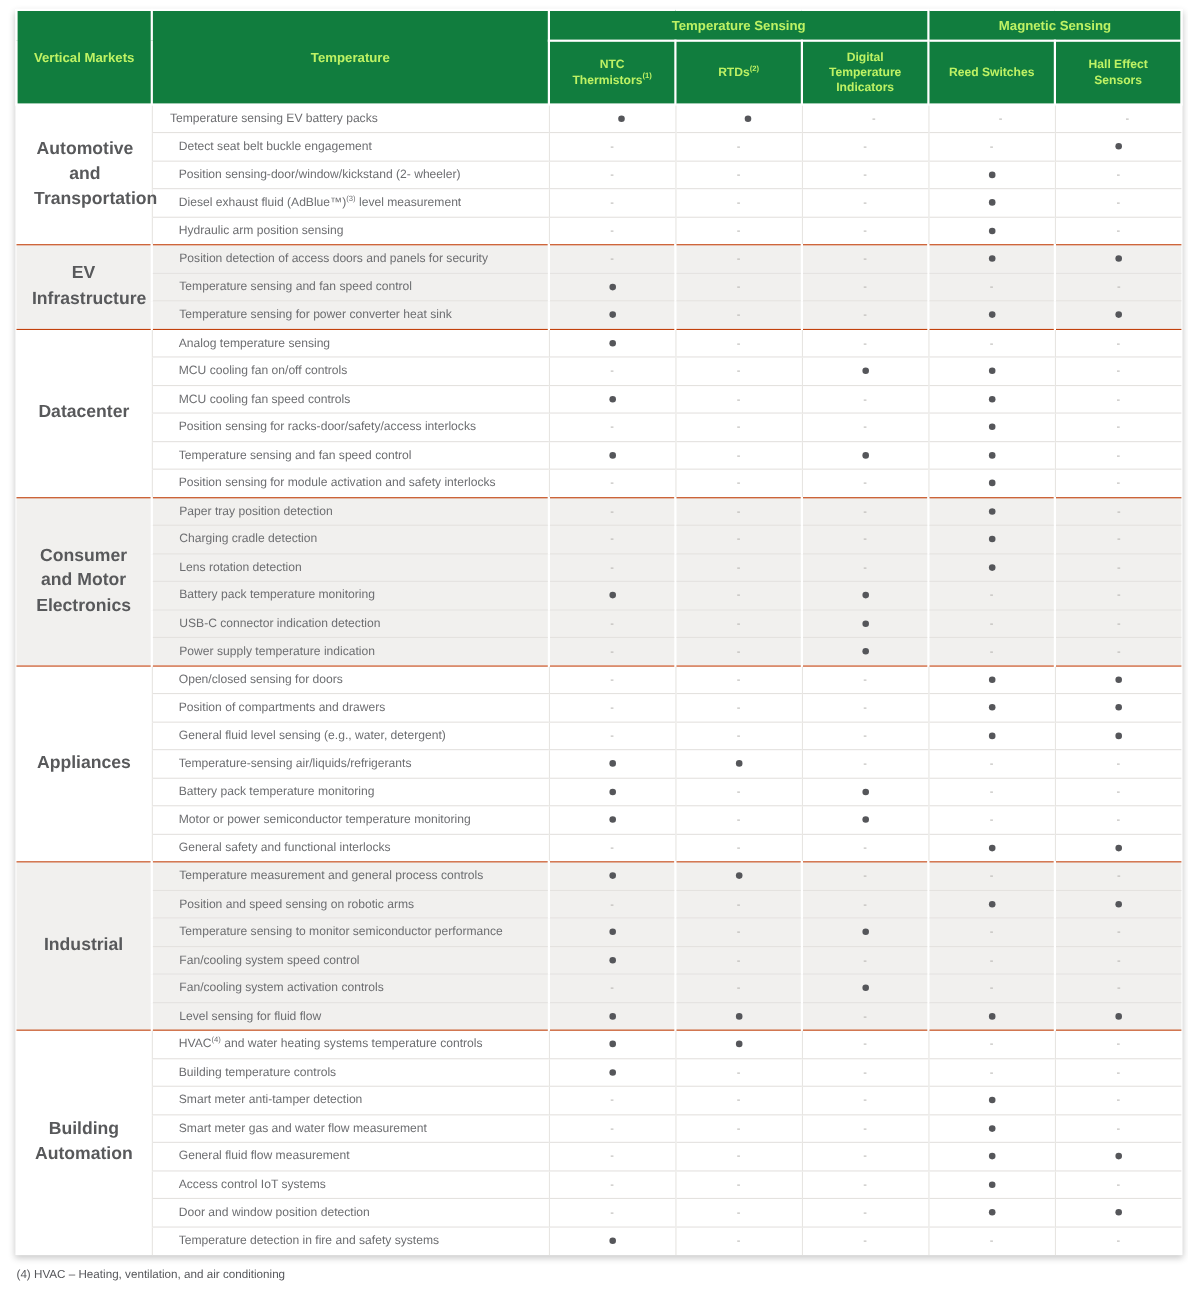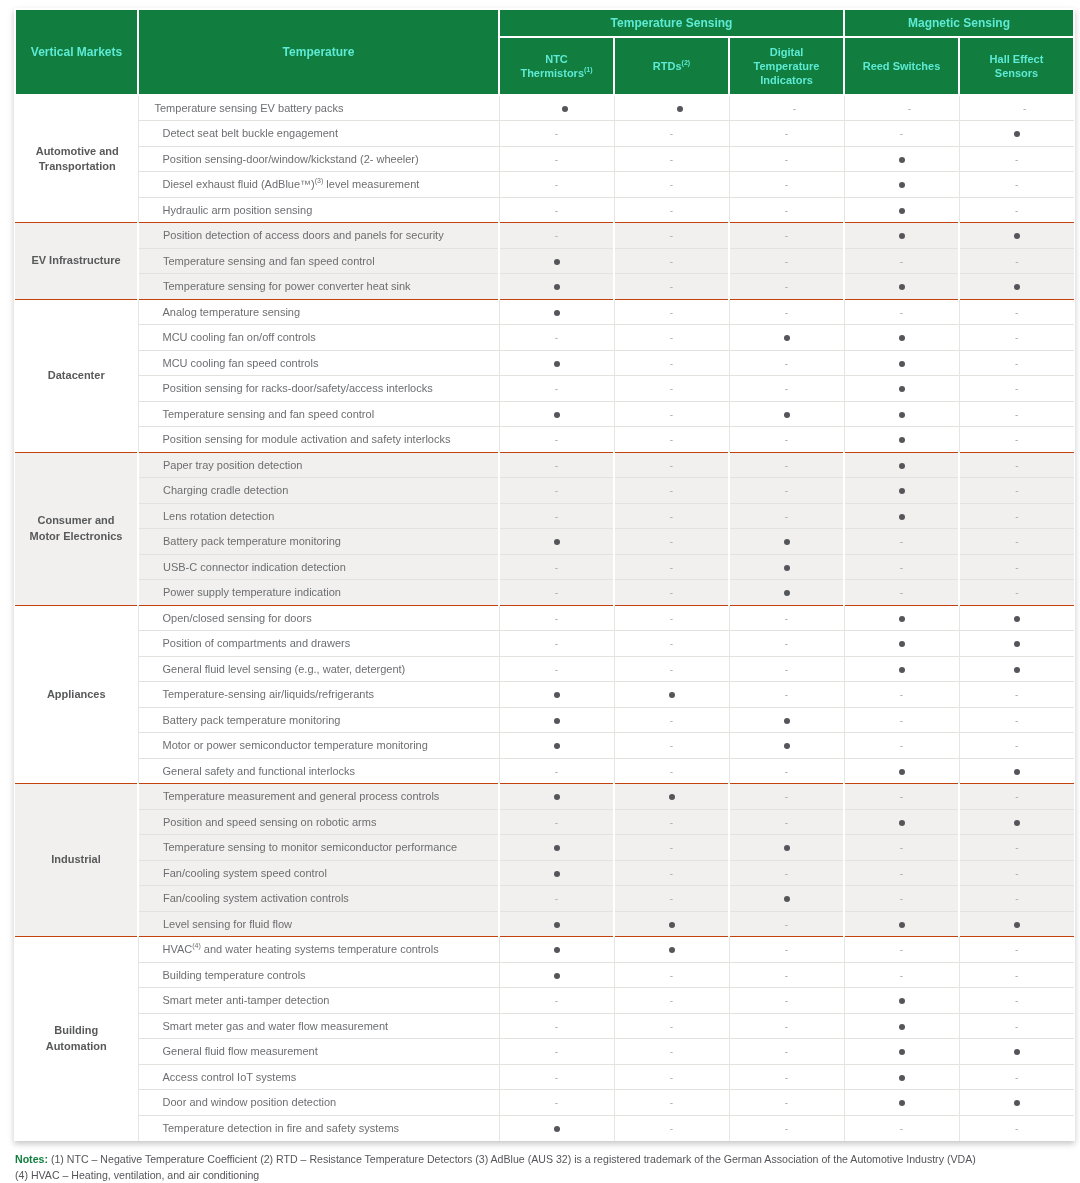--- a/index.html
+++ b/index.html
@@ -14,21 +14,21 @@
   table.matrix {
     width: 1059px;
     border-collapse: collapse;
     table-layout: fixed;
     box-shadow: 0 3px 6px rgba(0,0,0,0.22);
     background: #fff;
   }
   
   thead th {
     background: #117d3e;
-    color: #5eead4;
+    color: #bef264;
     font-weight: bold;
     border: 2px solid #ffffff;
     text-align: center;
     vertical-align: middle;
   }
   thead tr.h1 th { height: 28px; font-size: 12px; }
   thead tr.h1 th.span-col { border-bottom: 2px solid #fff; }
   thead th.corner { font-size: 11.5px; line-height: 1.35; }
   thead tr.h2 th {
     height: 58px;
@@ -49,21 +49,21 @@
   tbody tr.gg td { background: #f1f0ee; }
   tbody tr.gs td { border-top: 1px solid #c2410c; }
   tbody tr:first-child td { border-top: none; padding-left: 16px; }
 
   td.market {
     font-weight: bold;
     color: #58595b;
     text-align: center;
     line-height: 1.4;
     padding: 0 14px;
-    font-size: 11px;
+    font-size: 16px;
   }
   td.app {
     color: #6d6e71;
     padding-left: 24px;
     border-left: 1px solid #e7e5e2;
   }
   td.val {
     text-align: center;
     border-left: 1px solid #e7e5e2;
   }
@@ -448,16 +448,15 @@
           <td class="val"><span class="dot"></span></td>
           <td class="val"><span class="dash">-</span></td>
           <td class="val"><span class="dash">-</span></td>
           <td class="val"><span class="dash">-</span></td>
           <td class="val"><span class="dash">-</span></td>
         </tr>
       </tbody>
   </table>
 
   <div class="notes">
-    <p class="nline"><span class="nlabel">Notes:</span> <span>(1)  NTC – Negative Temperature Coefficient   (2)  RTD – Resistance Temperature Detectors   (3)  AdBlue (AUS 32) is a registered trademark of the German Association of the Automotive Industry (VDA)</span></p>
     <p class="nline">(4)  HVAC – Heating, ventilation, and air conditioning</p>
   </div>
 </div>
 
 </body></html>

